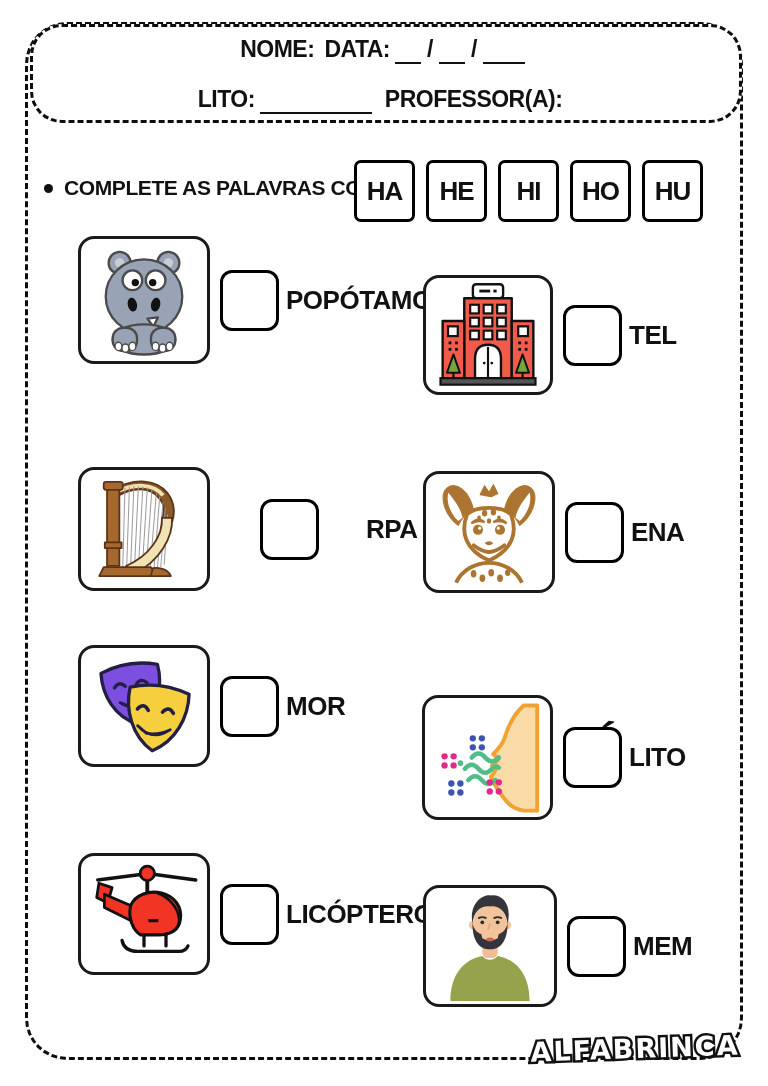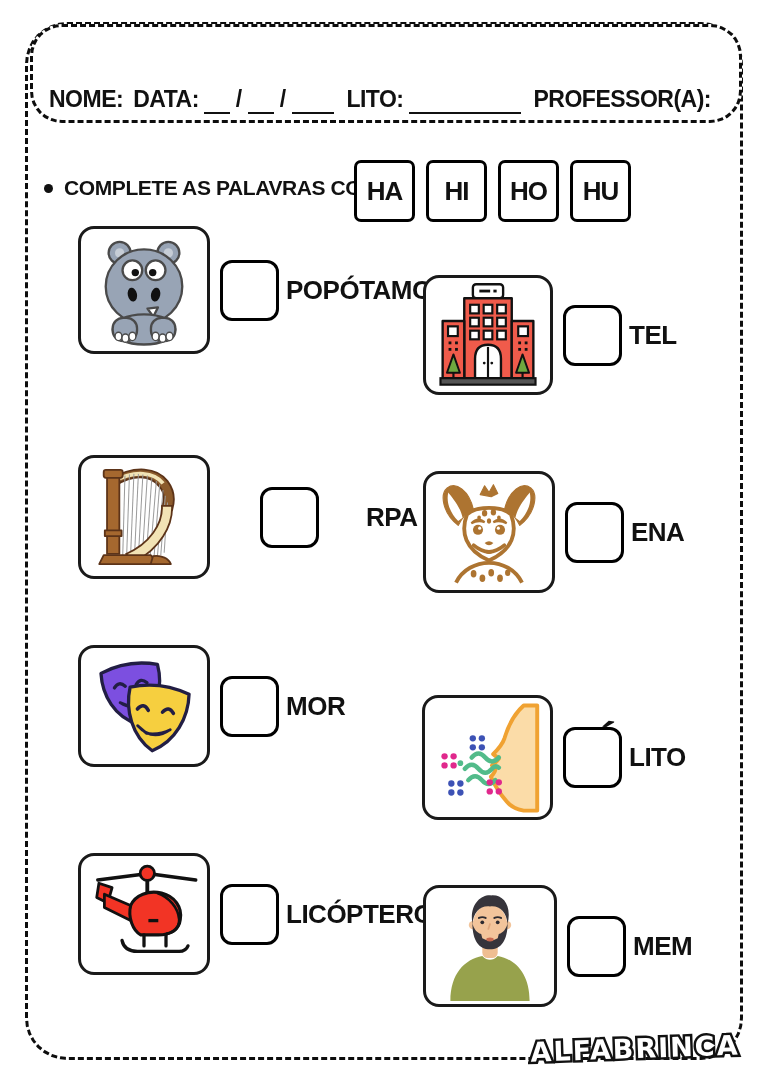--- a/index.html
+++ b/index.html
@@ -4,21 +4,21 @@
 <style>
   html,body{margin:0;padding:0;background:#fff;}
   body{font-family:"Liberation Sans", sans-serif; color:#111;}
   #sheet{position:relative;width:768px;height:1086px;background:#fff;overflow:hidden;}
 
   .page-border{position:absolute;left:25px;top:22px;width:712px;height:1032px;
     border:3px dashed #0d0d0d;border-radius:42px;}
 
   .header-box{position:absolute;left:30px;top:24px;width:672px;height:78px;
     border:3px dashed #0d0d0d;border-radius:32px;background:#fff;z-index:2;
-    padding:9px 18px 6px 16px;display:flex;flex-direction:row;justify-content:space-between;}
+    padding:9px 18px 6px 16px;display:flex;flex-direction:column;justify-content:space-between;align-items:center;}
   .hrow{display:flex;align-items:flex-end;font-size:23px;font-weight:700;letter-spacing:-0.5px;line-height:1.2;}
   .blank{display:inline-block;border-bottom:2.5px solid #111;height:24px;margin:0 5px;}
   .grow{flex:1;}
   .slash{font-weight:700;margin:0 1px;}
 
   .instr{position:absolute;left:44px;top:176px;display:flex;align-items:center;z-index:2;}
   .bullet{width:9px;height:9px;border-radius:50%;background:#111;margin-right:11px;}
   .instr-text{font-size:21px;font-weight:700;letter-spacing:-0.4px;}
 
   .syl-row{position:absolute;left:354px;top:160px;display:flex;gap:11px;z-index:2;}
@@ -63,26 +63,27 @@
     </div>
   </div>
 
   <div class="instr">
     <span class="bullet"></span>
     <span class="instr-text">COMPLETE AS PALAVRAS COM</span>
   </div>
 
   <div class="syl-row">
     <div class="syl">HA</div>
+    <div class="syl">HE</div>
     <div class="syl">HI</div>
     <div class="syl">HO</div>
     <div class="syl">HU</div>
   </div>
 
-  <div class="row" style="left:78px;top:226px;">
+  <div class="row" style="left:78px;top:236px;">
     <div class="frame" style="width:132px;height:128px;">
       <svg viewBox="0 0 100 100">
         <g stroke="#4a4a4a" stroke-width="2">
           <circle cx="29" cy="18" r="9.5" fill="#98A4B5"></circle>
             <circle cx="71" cy="18" r="9.5" fill="#98A4B5"></circle>
           <circle cx="29" cy="18" r="4" fill="#C6CDD6" stroke="none"></circle>
             <circle cx="71" cy="18" r="4" fill="#C6CDD6" stroke="none"></circle>
           <ellipse cx="50" cy="47" rx="33" ry="32" fill="#98A4B5"></ellipse>
           <circle cx="40" cy="33" r="8.5" fill="#fff"></circle>
             <circle cx="60" cy="33" r="8.5" fill="#fff"></circle>
@@ -153,21 +154,21 @@
         </g>
         <line x1="18" y1="85" x2="18" y2="90" stroke="#111" stroke-width="2"></line>
         <line x1="82" y1="85" x2="82" y2="90" stroke="#111" stroke-width="2"></line>
         <rect x="6" y="90" width="88" height="6" fill="#555" stroke="#111" stroke-width="2"></rect>
       </svg>
     </div>
     <div class="abox"></div>
     <div class="frag">TEL</div>
   </div>
 
-  <div class="row" style="left:78px;top:455px;gap:40px;">
+  <div class="row" style="left:78px;top:467px;gap:40px;">
     <div class="frame" style="width:132px;height:124px;">
       <svg viewBox="0 0 100 100">
         <g stroke="#5C3318" stroke-width="1.6" stroke-linejoin="round">
           <path d="M20,16 C42,3 62,6 71,18 C77,26 78,35 75,44 L66,41 C69,33 68,27 63,22 C55,12 40,12 24,22 Z" fill="#8B5A2B"></path>
         </g>
         <path d="M23,18 C42,8 59,10 67,20" fill="none" stroke="#F2E3B5" stroke-width="3.5"></path>
         <g stroke="#9a9a9a" stroke-width="0.9">
           <line x1="33" y1="13" x2="31" y2="85"></line>
             <line x1="37" y1="12" x2="34.5" y2="85"></line>
           <line x1="41" y1="11.5" x2="38" y2="85"></line>

